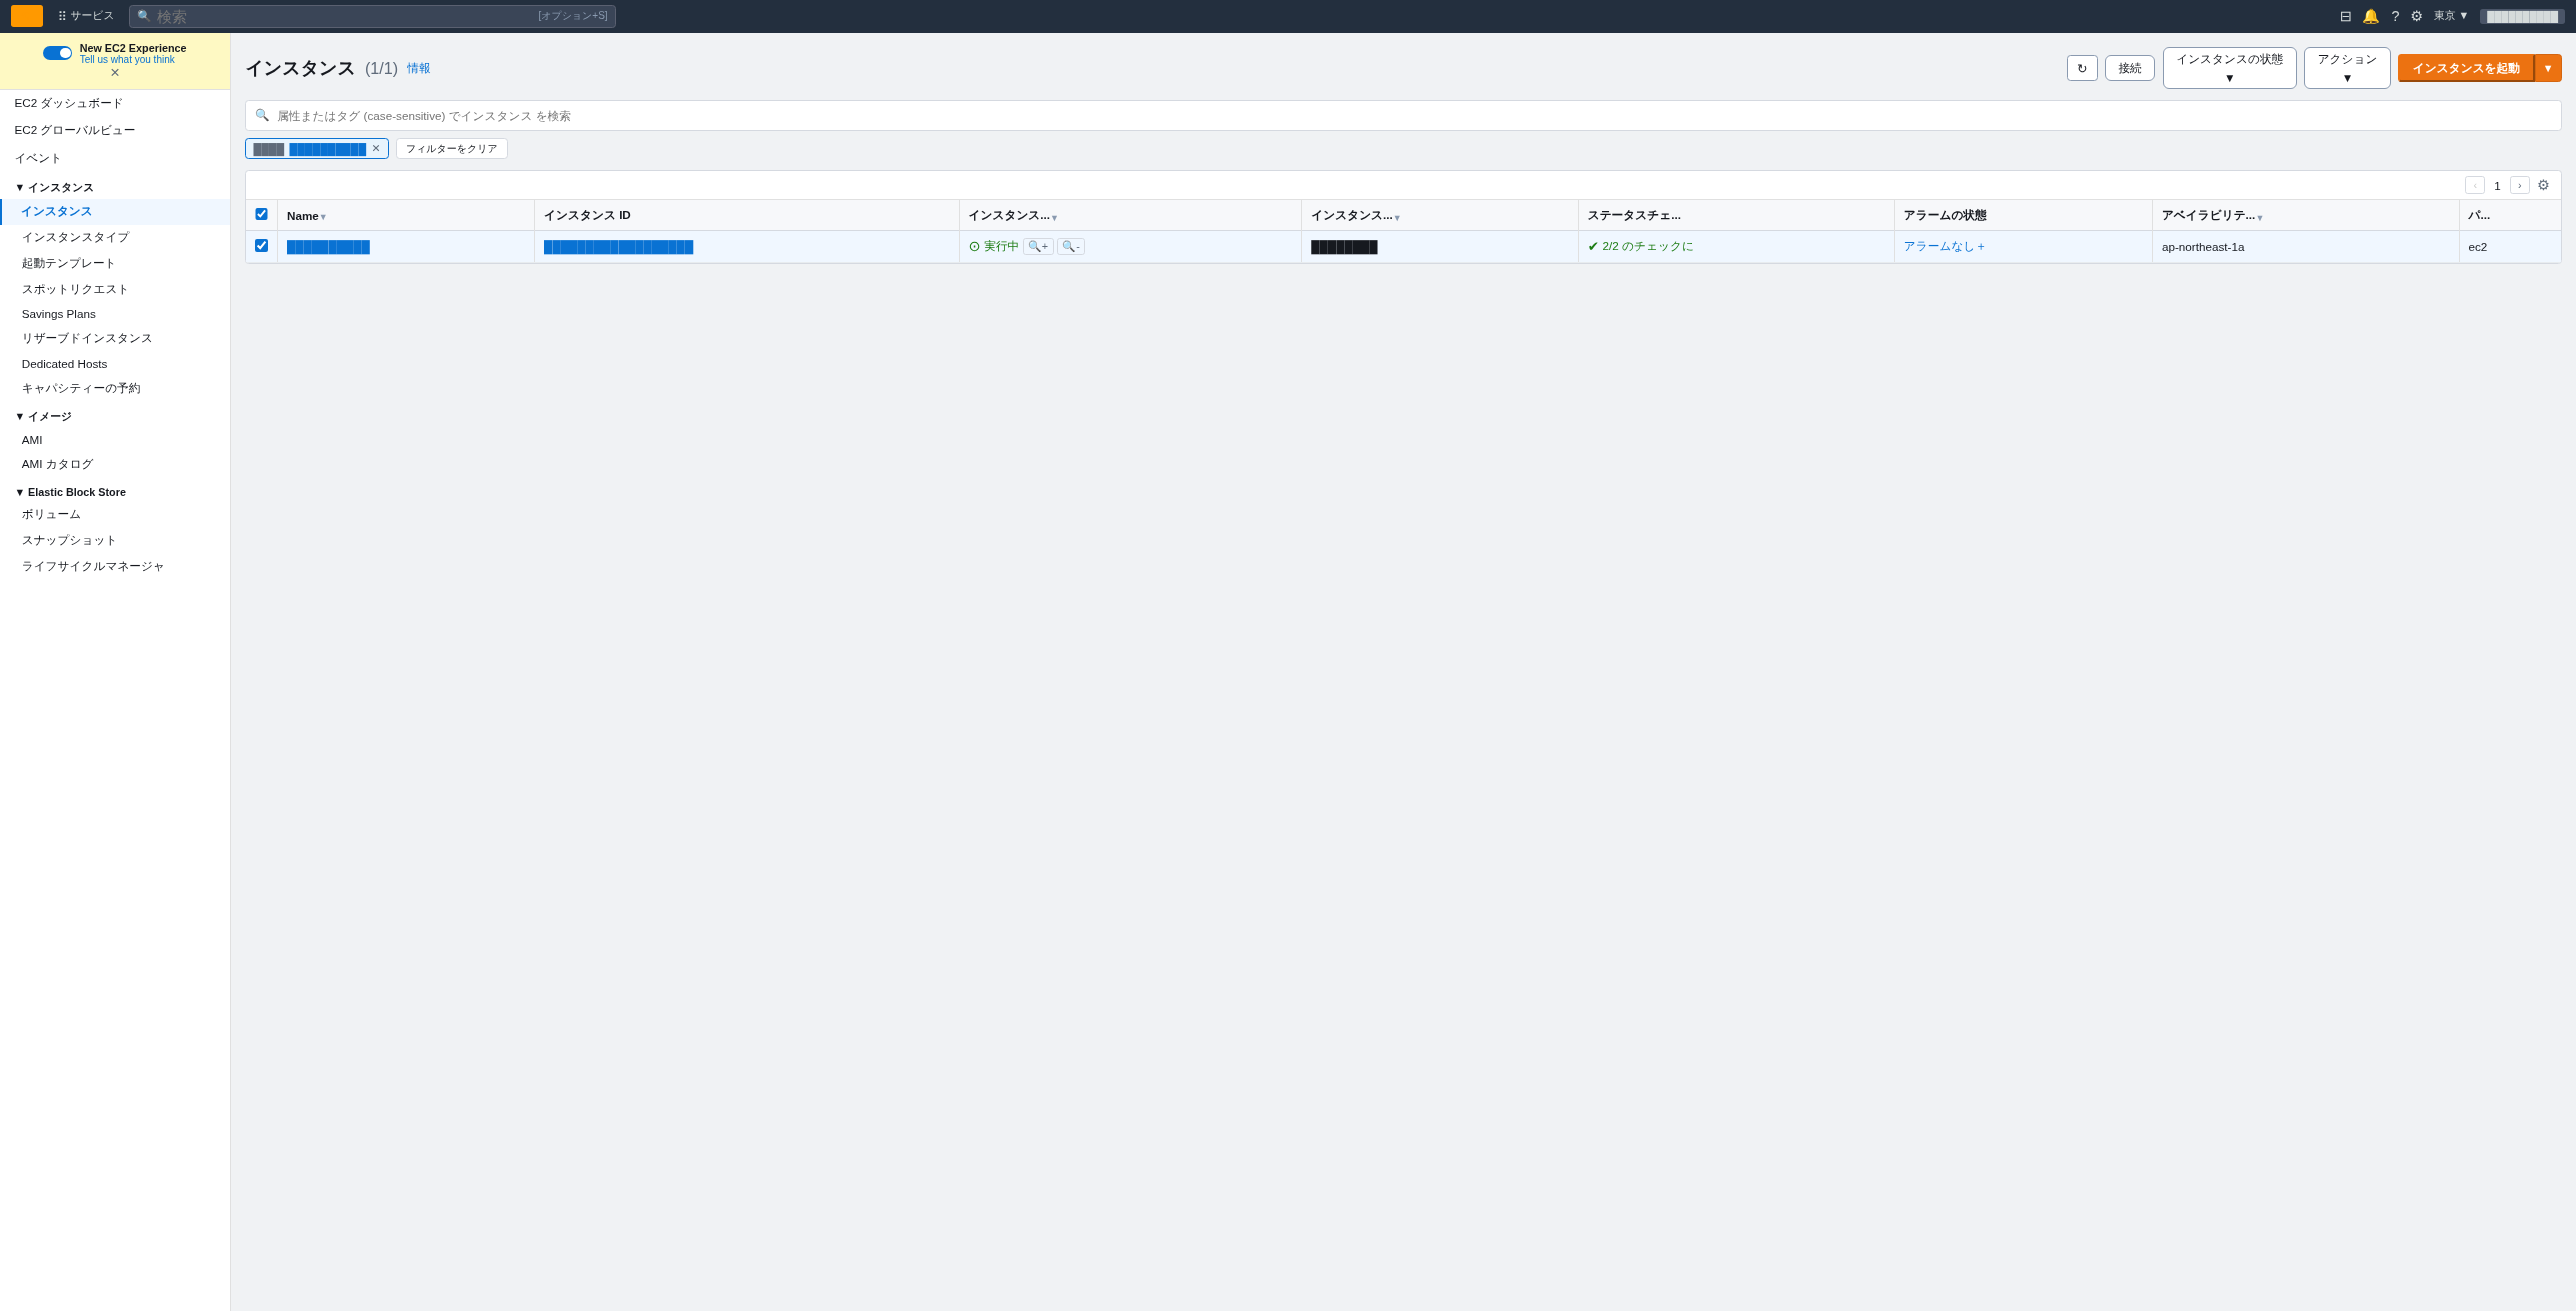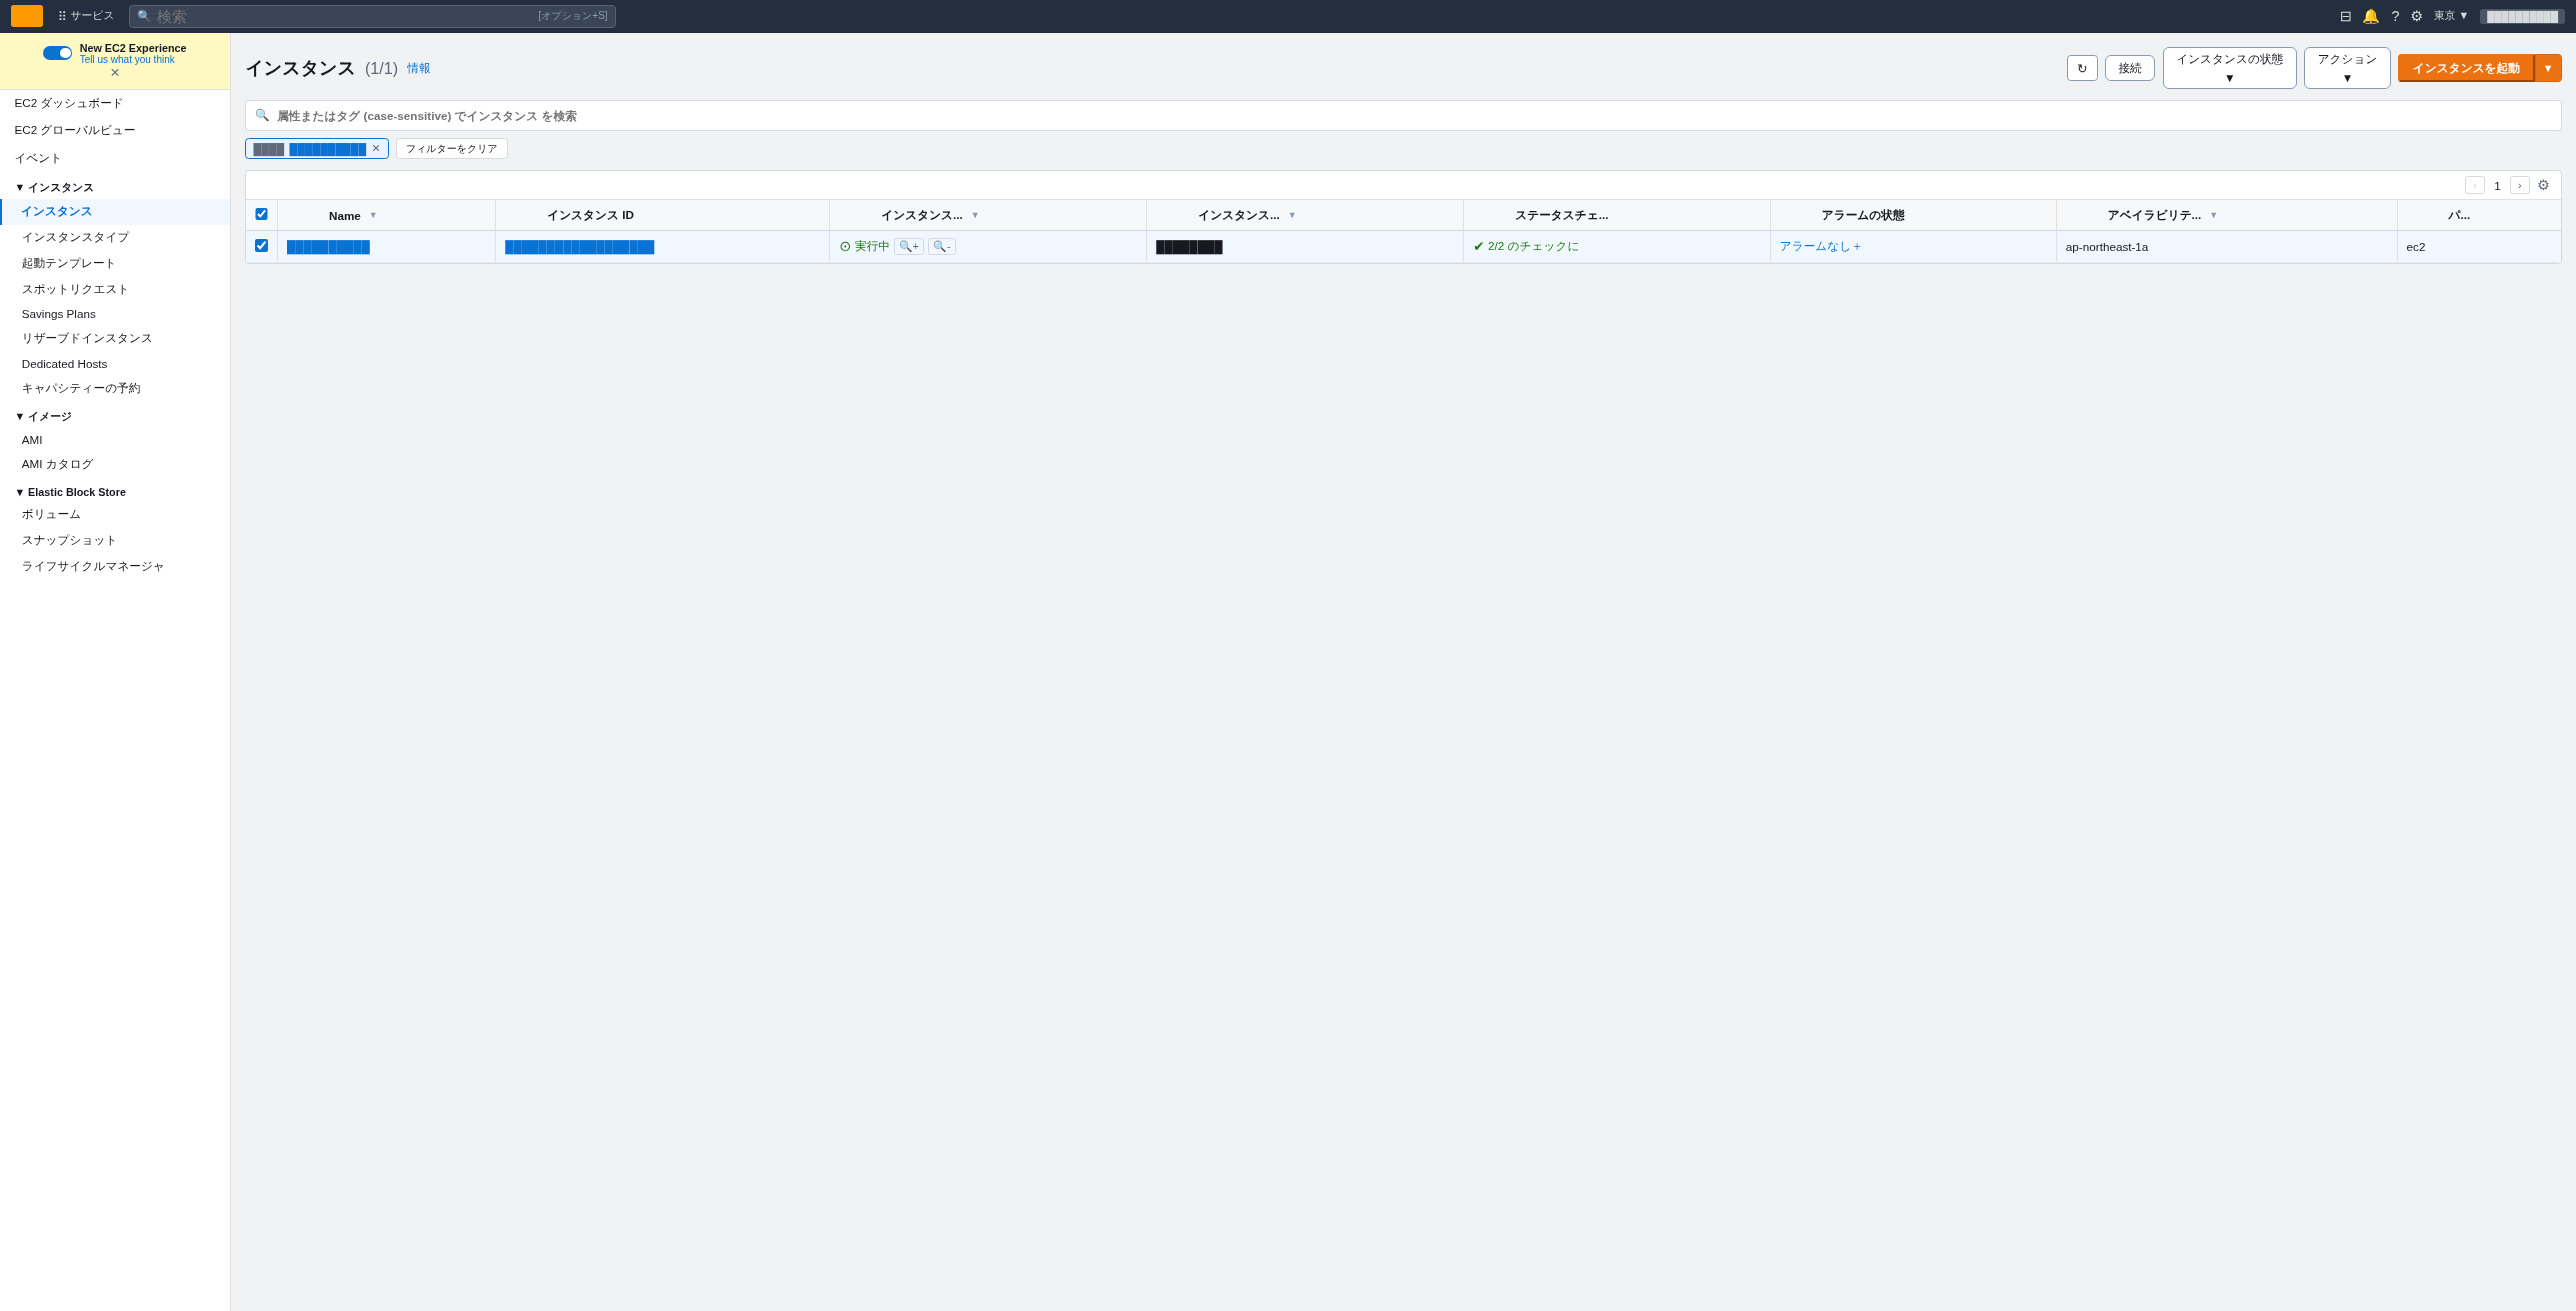--- a/index.html
+++ b/index.html
@@ -249,21 +249,21 @@
     .filter-bar {
       background: #fff;
       border: 0.9px solid #d5d9e0;
       border-radius: 3.6px;
       padding: 7.2px 9px;
       margin-bottom: 7.2px;
       display: flex; align-items: center; gap: 7.2px;
     }
     .filter-search-icon { color: #5f6b7a; font-size: 11.7px; }
     .filter-input {
-      border: none; outline: none; flex: 1; font-size: 11.7px; color: #5f6b7a; font-weight: bold;
+      border: none; outline: none; flex: 1; font-size: 11.7px; color: #5f6b7a;
     }
 
     .filter-tags-row {
       display: flex; align-items: center; gap: 7.2px; margin-bottom: 10.8px;
     }
     .filter-tag {
       background: #e8f4fd;
       border: 0.9px solid #0972d3;
       border-radius: 3.6px;
       padding: 2.7px 7.2px;
@@ -321,21 +321,21 @@
       padding: 7.2px 9px;
       text-align: left;
       font-size: 11.7px;
       font-weight: bold;
       color: #16191f;
       white-space: nowrap;
       border-right: 0.9px solid #e0e0e0;
     }
     th:last-child { border-right: none; }
     .th-inner {
-      display: flex; align-items: center; gap: 8px; margin-left: 42px;
+      display: flex; align-items: flex-end; gap: 0;
     }
     .sort-icon { color: #8a9ab0; font-size: 9px; }
     td {
       padding: 7.2px 9px;
       border-bottom: 0.9px solid #e8ecef;
       border-right: 0.9px solid #e0e0e0;
       font-size: 11.7px;
       color: #16191f;
       white-space: nowrap;
     }

